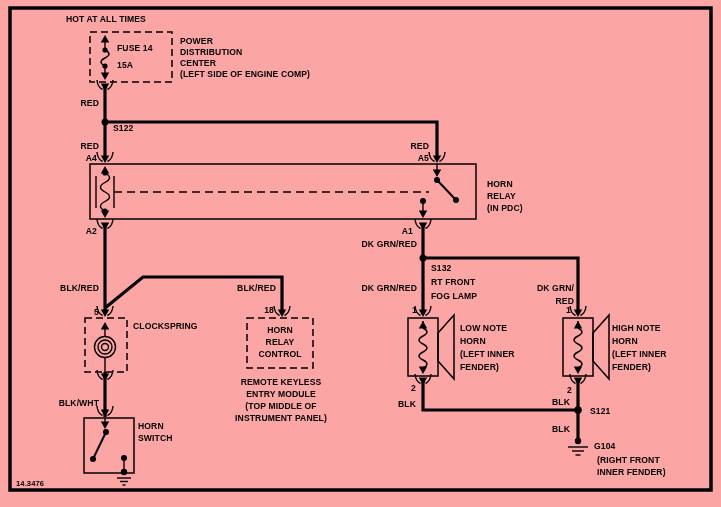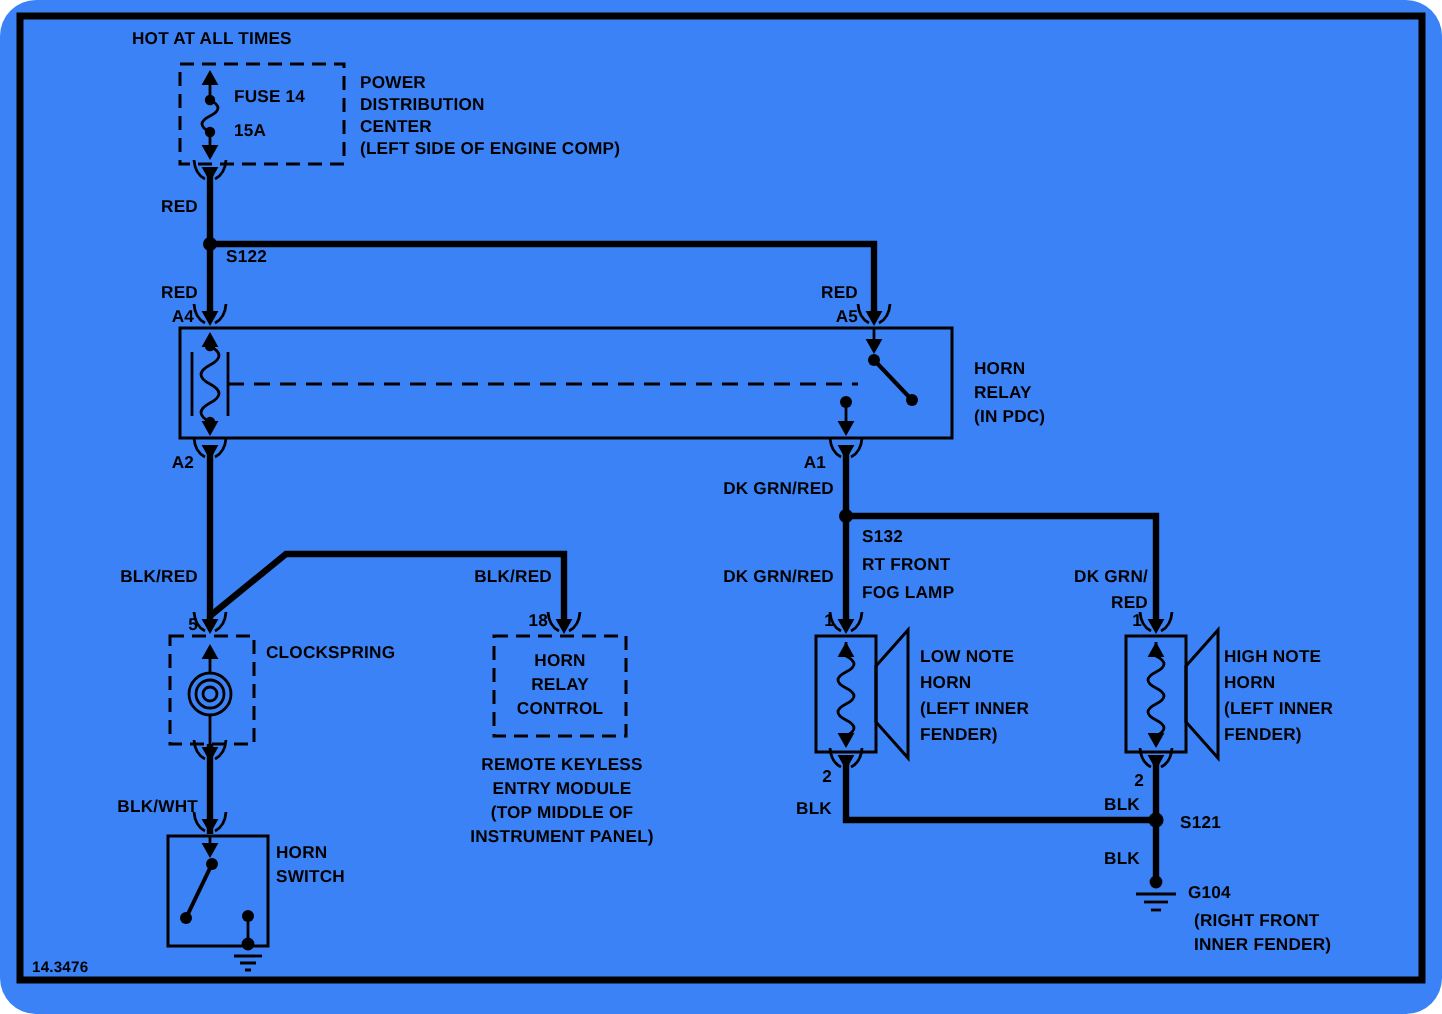--- a/index.html
+++ b/index.html
@@ -1,16 +1,16 @@
 <!DOCTYPE html>
 <html><head>
 <meta charset="utf-8">
 <style>
   html,body{margin:0;padding:0;background:#ffffff;}
-  #stage{position:relative;width:721px;height:507px;background:#3b82f6;overflow:hidden;border-radius:18px;}
+  #stage{position:relative;width:721px;height:507px;background:#fca5a5;overflow:hidden;}
   svg{position:absolute;left:0;top:0;}
   svg text{font-family:"Liberation Sans",sans-serif;font-size:8.6px;font-weight:bold;fill:#000;letter-spacing:.1px;}
   svg text.small{font-size:7.6px;}
   .end{text-anchor:end}
   .mid{text-anchor:middle}
   .wire{stroke:#000;stroke-width:3.2;fill:none;}
   .thin{stroke:#000;stroke-width:1.4;fill:none;}
   .box{stroke:#000;stroke-width:1.5;fill:none;}
   .dashbox{stroke:#000;stroke-width:1.5;fill:none;stroke-dasharray:7,4;}
   .dashline{stroke:#000;stroke-width:1.4;fill:none;stroke-dasharray:8,5;}

